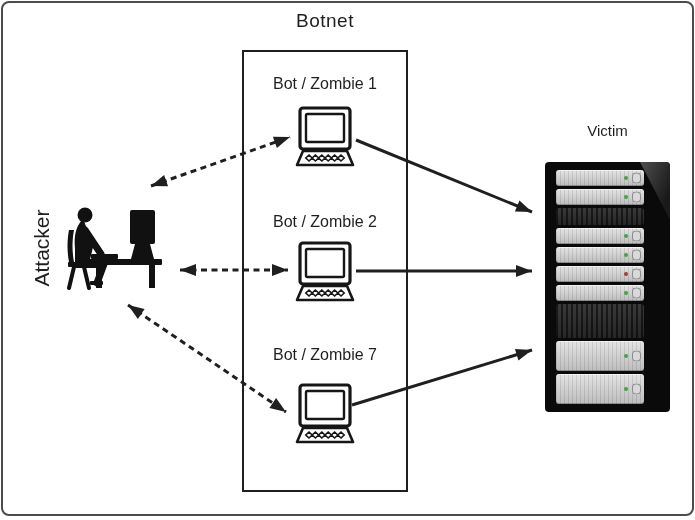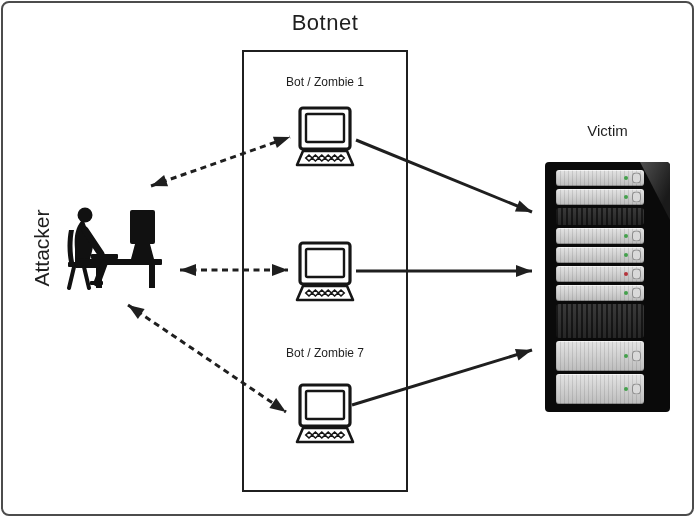--- a/index.html
+++ b/index.html
@@ -6,28 +6,28 @@
   .canvas{
     position:relative; width:695px; height:520px; background:#ffffff;
     font-family:"Liberation Sans", sans-serif; color:#1f1f1f; overflow:hidden;
   }
   .frame{
     position:absolute; inset:1px 1px 4px 1px;
     border:2.5px solid #4c4c4c; border-radius:8px; pointer-events:none;
   }
   .botnet-title{
     position:absolute; left:242px; top:10px; width:166px;
-    text-align:center; font-size:22px; letter-spacing:0.5px;
+    text-align:center; font-size:19px; letter-spacing:0.5px;
   }
   .botnet-box{
     position:absolute; left:242px; top:50px; width:166px; height:442px;
     border:2.2px solid #1f1f1f; box-sizing:border-box; background:transparent;
   }
   .bot-label{
-    position:absolute; left:242px; width:166px; text-align:center; font-size:12px;
+    position:absolute; left:242px; width:166px; text-align:center; font-size:16px;
   }
   .bot-label.b1{top:75px;} .bot-label.b2{top:213px;} .bot-label.b3{top:346px;}
   .pc{position:absolute; left:292px; width:66px; height:62px;}
   .pc.p1{top:106px;} .pc.p2{top:241px;} .pc.p3{top:383px;}
   .attacker-label{
     position:absolute; left:-18px; top:236px; width:120px; text-align:center;
     font-size:21px; transform:rotate(-90deg);
   }
   .attacker-figure{position:absolute; left:60px; top:202px; width:102px; height:88px;}
   .victim-label{
@@ -74,20 +74,21 @@
 <body>
 
 <div class="canvas">
 
   <div class="frame"></div>
 
   <div class="botnet-title">Botnet</div>
   <div class="botnet-box"></div>
 
   <div class="bot-label b1">Bot / Zombie 1</div>
+  <div class="bot-label b2">Bot / Zombie 2</div>
   <div class="bot-label b3">Bot / Zombie 7</div>
 
   <svg class="pc p1" viewBox="0 0 66 62">
     <rect x="8" y="2" width="50" height="41" rx="3" fill="#fff" stroke="#161616" stroke-width="3.2"></rect>
     <rect x="14" y="8" width="38" height="28" rx="1.5" fill="#fff" stroke="#161616" stroke-width="2.4"></rect>
     <polygon points="11,45 55,45 61,59 5,59" fill="#fff" stroke="#161616" stroke-width="2.6" stroke-linejoin="round"></polygon>
     <path d="M17,49 l3.2,3 l-3.2,3 l-3.2,-3 Z M23.4,49 l3.2,3 l-3.2,3 l-3.2,-3 Z M29.8,49 l3.2,3 l-3.2,3 l-3.2,-3 Z M36.2,49 l3.2,3 l-3.2,3 l-3.2,-3 Z M42.6,49 l3.2,3 l-3.2,3 l-3.2,-3 Z M49,49 l3.2,3 l-3.2,3 l-3.2,-3 Z" fill="#fff" stroke="#161616" stroke-width="1.6"></path>
   </svg>
   <svg class="pc p2" viewBox="0 0 66 62">
     <rect x="8" y="2" width="50" height="41" rx="3" fill="#fff" stroke="#161616" stroke-width="3.2"></rect>

